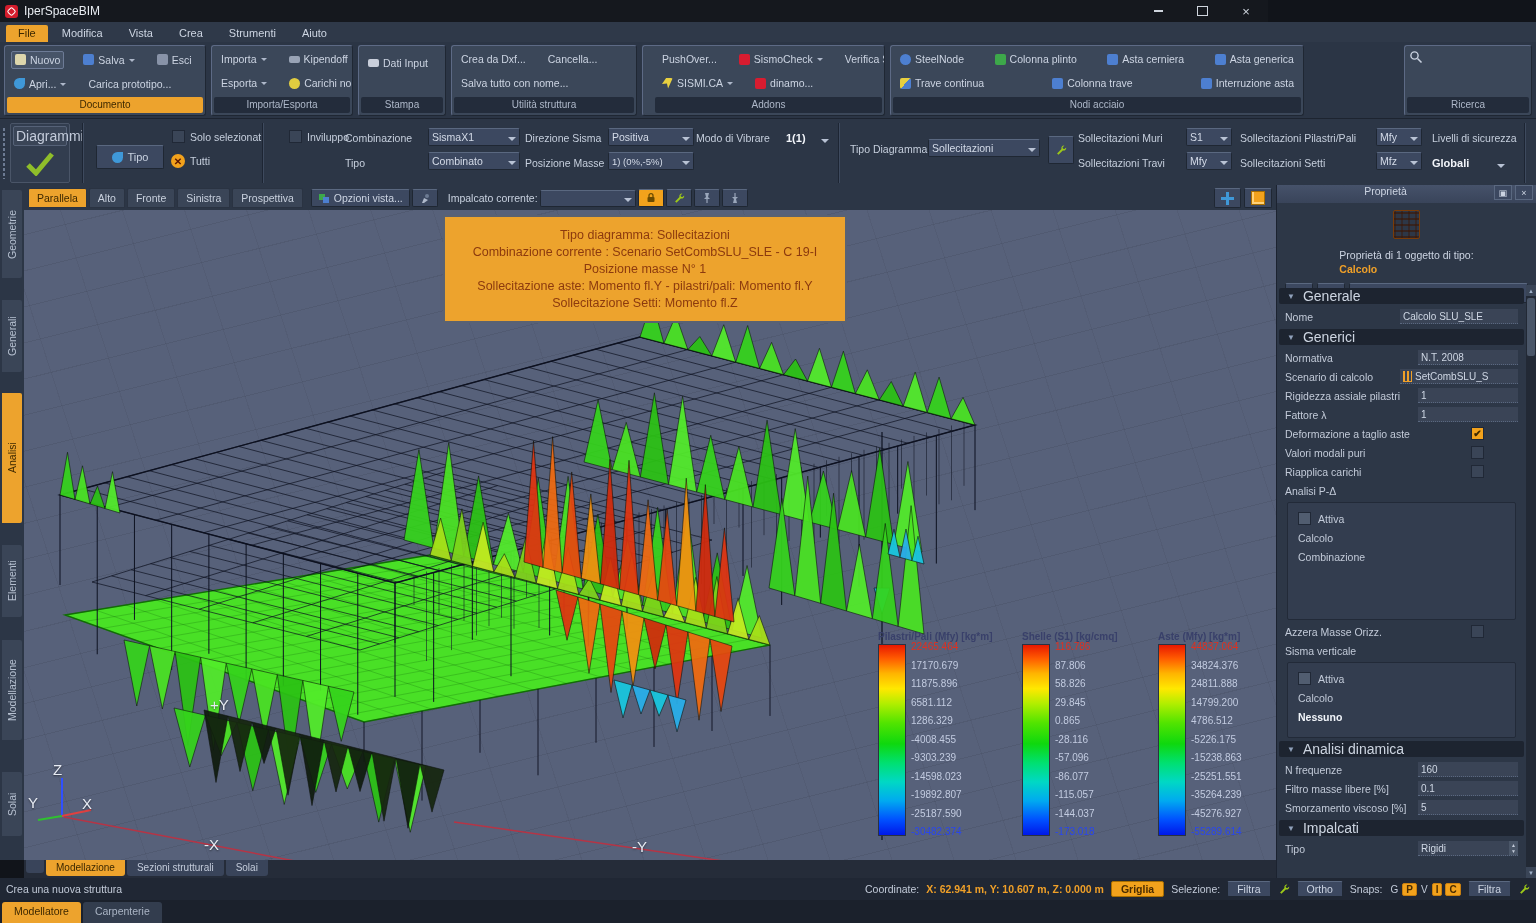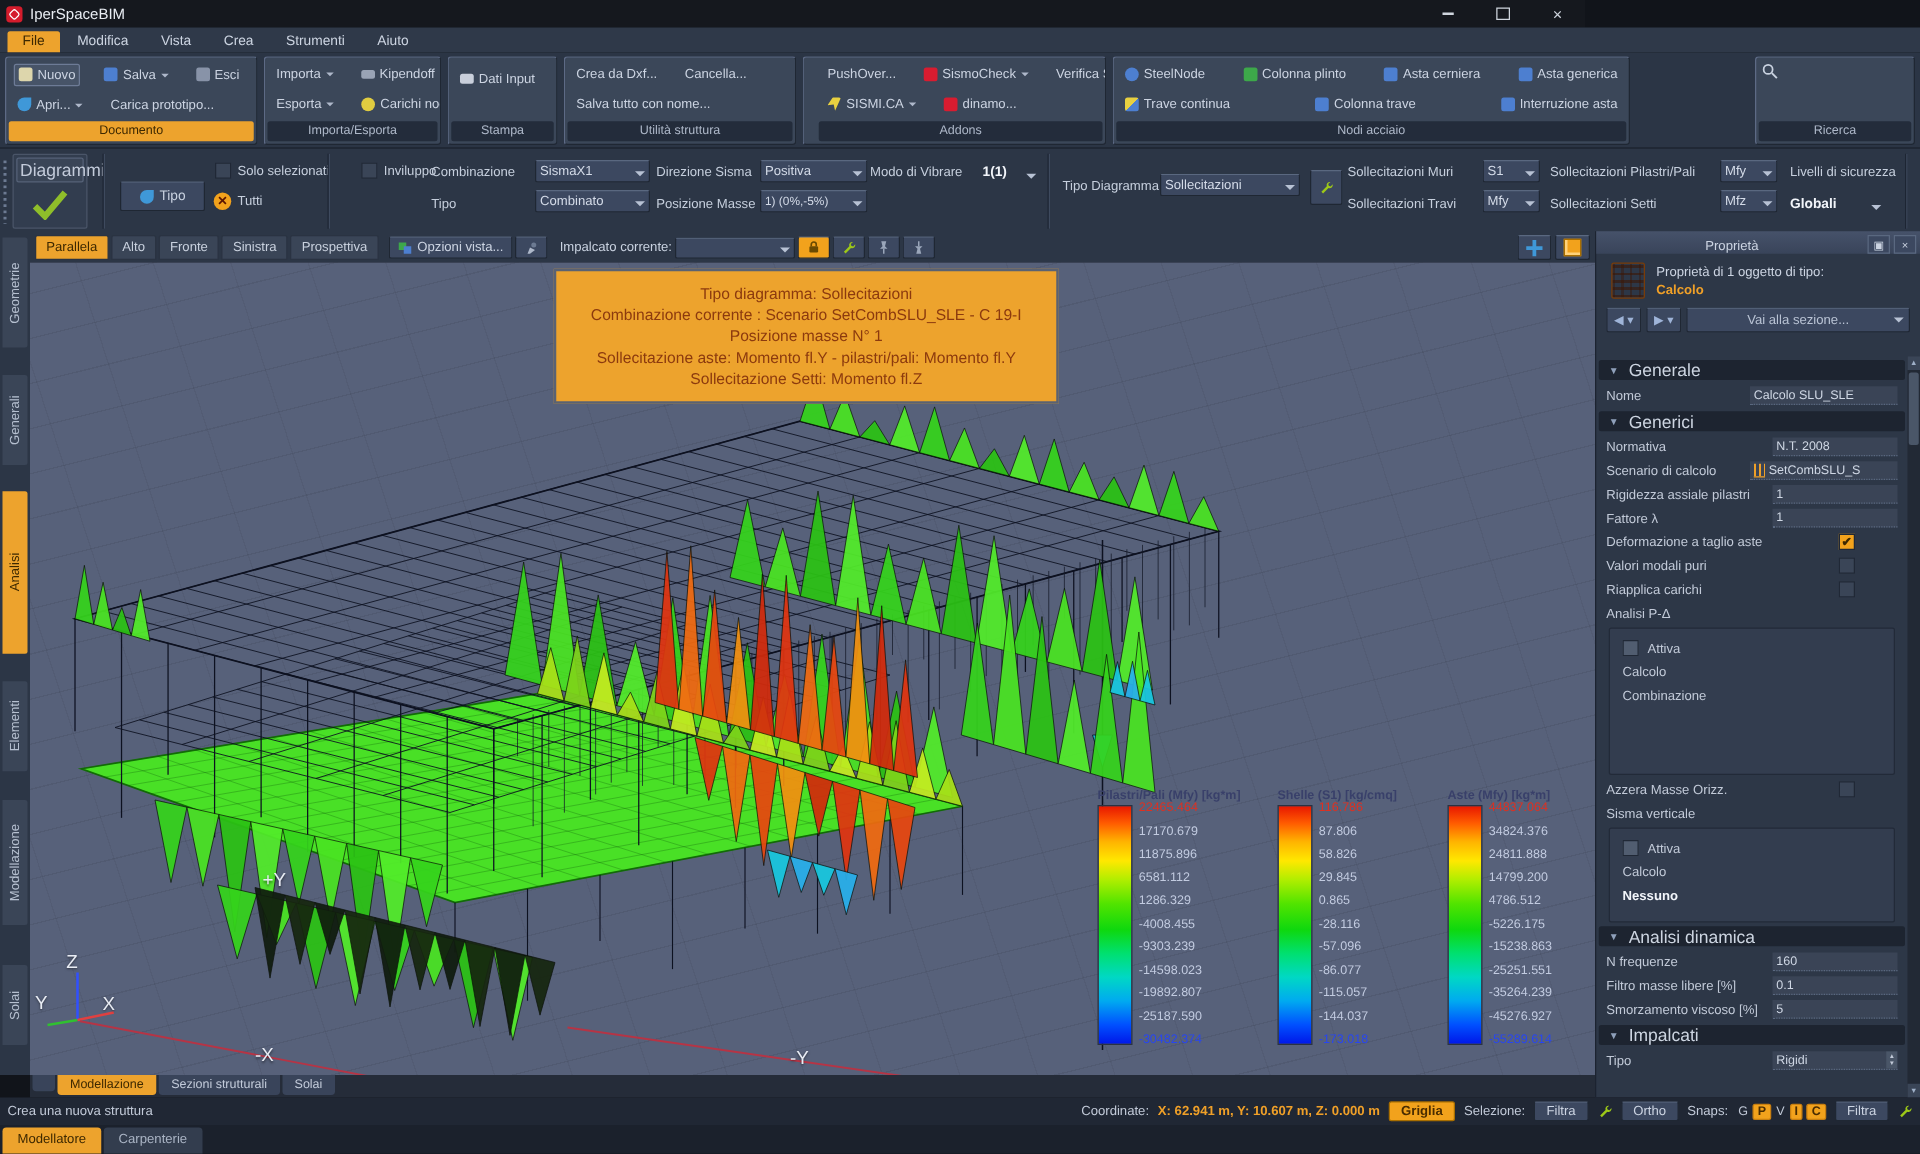--- a/index.html
+++ b/index.html
@@ -118,24 +118,24 @@
   .lrow{display:flex;}
   .lbar{width:26px;height:190px;border:1px solid #2a3242;
      background:linear-gradient(180deg,#e81800 0%,#ff5a00 7%,#ffb400 15%,#ffe800 23%,#b0ee00 31%,#52e400 41%,#0ed80e 52%,#00e070 62%,#00d8c4 72%,#00aaf0 82%,#0050ff 92%,#0018e8 100%);}
   .lvals{display:flex;flex-direction:column;justify-content:space-between;margin-left:5px;height:196px;margin-top:-3px;}
   .lval{font-size:10px;color:#c2cbe0;white-space:nowrap;}
   .lval.vmax{color:#e03020;}
   .lval.vmin{color:#2846f0;}
 
   
   #props{left:1276px;top:185px;width:260px;height:693px;background:#2d3747;border-left:1px solid #1c2330;box-sizing:border-box;}
-  #phead{height:18px;background:linear-gradient(#46526a,#39445a);display:flex;align-items:flex-end;color:#ccd4e2;font-size:10.5px;}
+  #phead{height:18px;background:linear-gradient(#46526a,#39445a);display:flex;align-items:flex-start;color:#ccd4e2;font-size:10.5px;}
   #phead .t{flex:1;text-align:center;}
   .phbtn{width:16px;height:13px;border:1px solid #5a6880;background:#3c4860;margin-right:3px;display:flex;align-items:center;justify-content:center;font-size:9px;color:#ccd4e2;}
-  #pobj{display:flex;align-items:center;padding:7px 12px 5px;gap:9px;}
+  #pobj{display:flex;align-items:center;padding:7px 12px 5px;gap:9px;flex-direction:column;}
   #pobjicon{width:25px;height:27px;background:linear-gradient(#e09030,#b05818);border:1px solid #7a3c08;border-radius:2px;
      background-image:repeating-linear-gradient(0deg,rgba(60,20,0,.55) 0 2px,transparent 2px 6px),repeating-linear-gradient(90deg,rgba(60,20,0,.4) 0 2px,transparent 2px 7px);}
   #pobjtext{font-size:10.5px;color:#ccd4e2;line-height:14px;}
   #pobjtype{color:#f0a028;font-weight:bold;}
   #pnav{display:flex;align-items:center;padding:2px 8px 6px;gap:4px;}
   .navbtn{width:26px;height:18px;background:#3c4860;border:1px solid #1f2733;border-top-color:#5a6880;border-radius:2px;color:#9fb4d8;font-size:10px;display:flex;align-items:center;justify-content:center;}
   #gotobox{flex:1;height:18px;background:#3c4860;border:1px solid #1f2733;border-top-color:#5a6880;border-radius:2px;color:#b9c3d4;font-size:10.5px;display:flex;align-items:center;justify-content:center;position:relative;}
   #gotobox .arr{position:absolute;right:4px;border:4px solid transparent;border-top-color:#b8c2d4;top:7px;}
   #prop-rows{position:absolute;left:0;top:100px;right:10px;bottom:0;overflow:hidden;}
   .psection{height:16px;background:#1d2430;display:flex;align-items:center;margin:3px 2px;border-radius:2px;}

